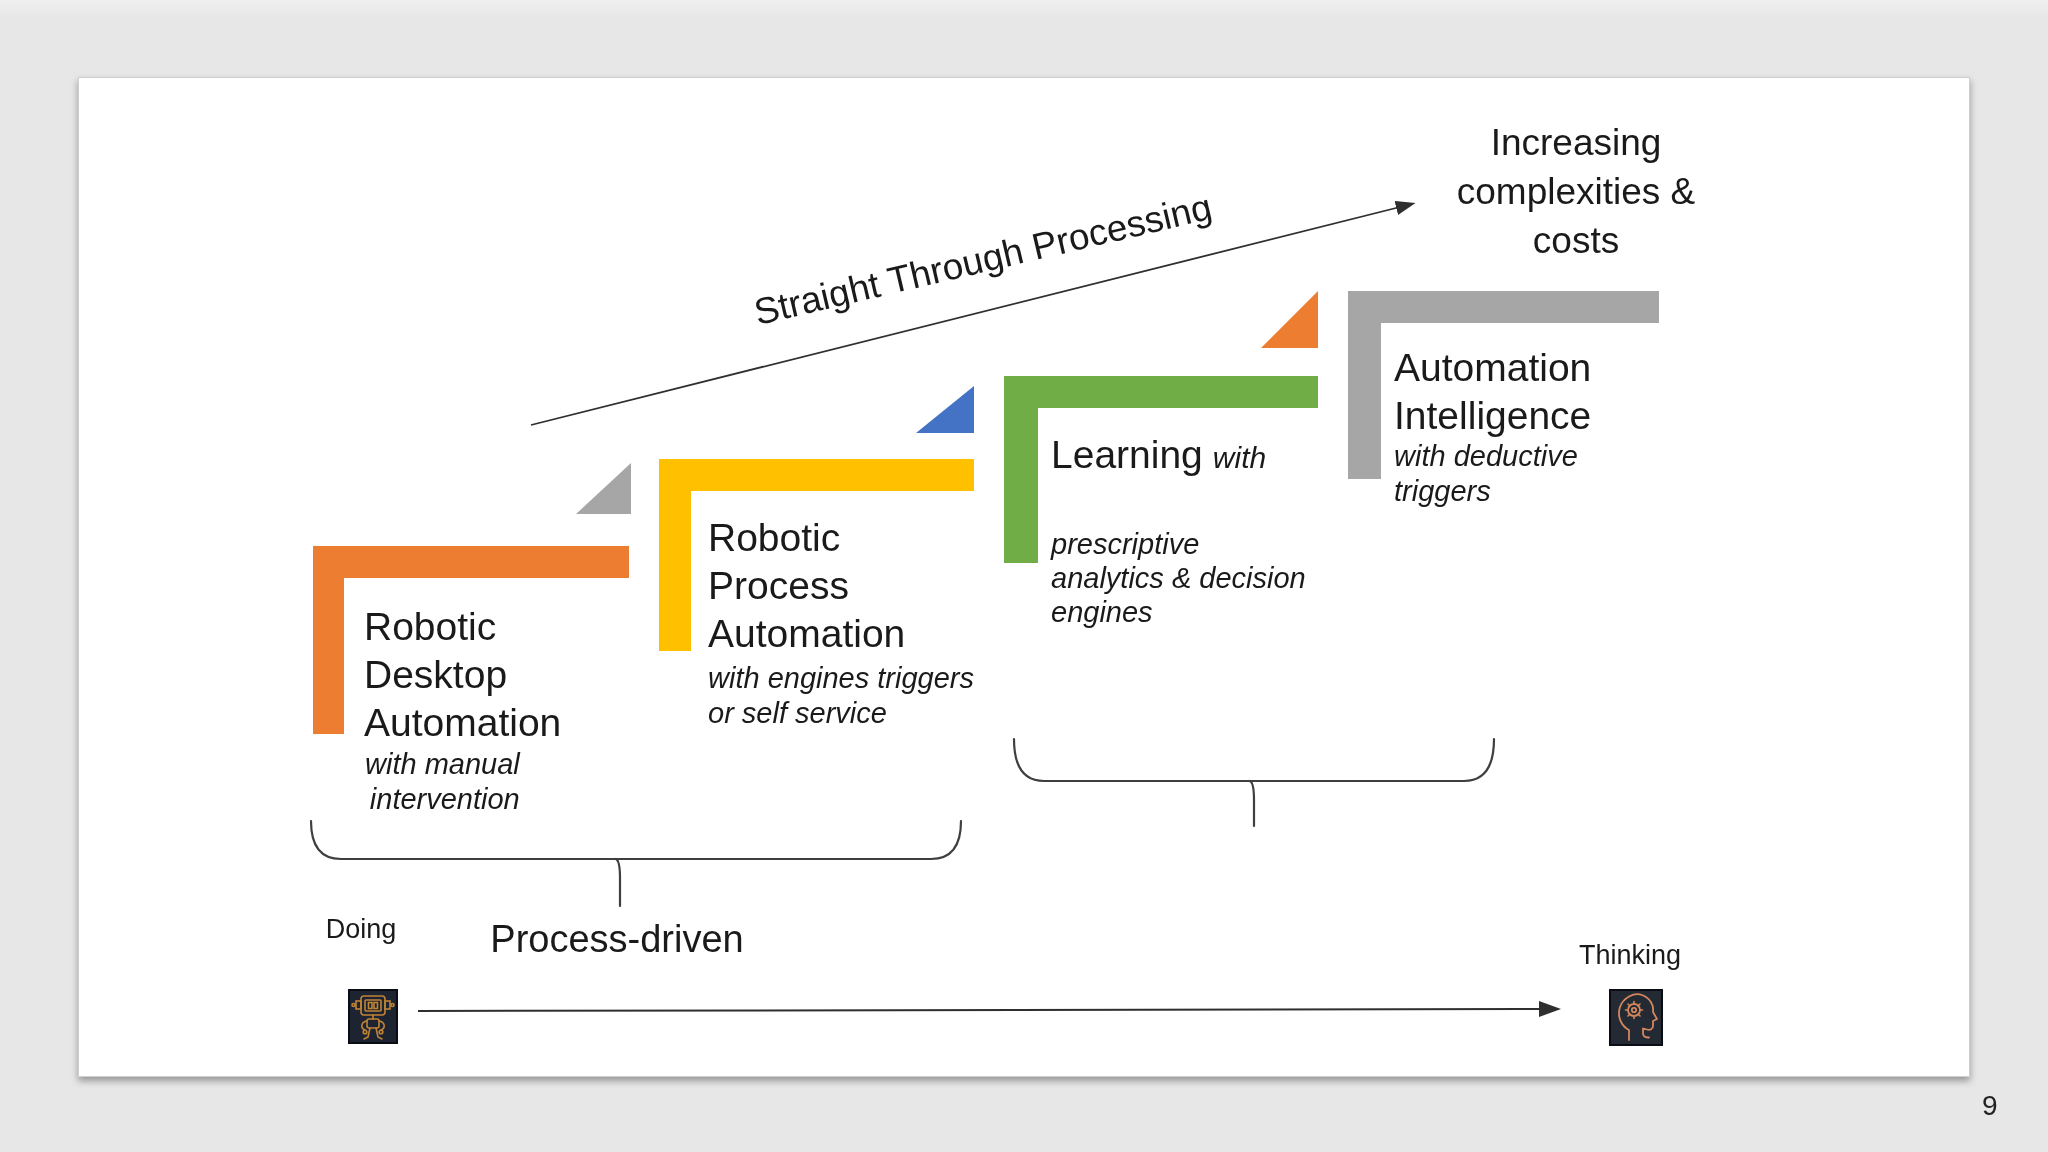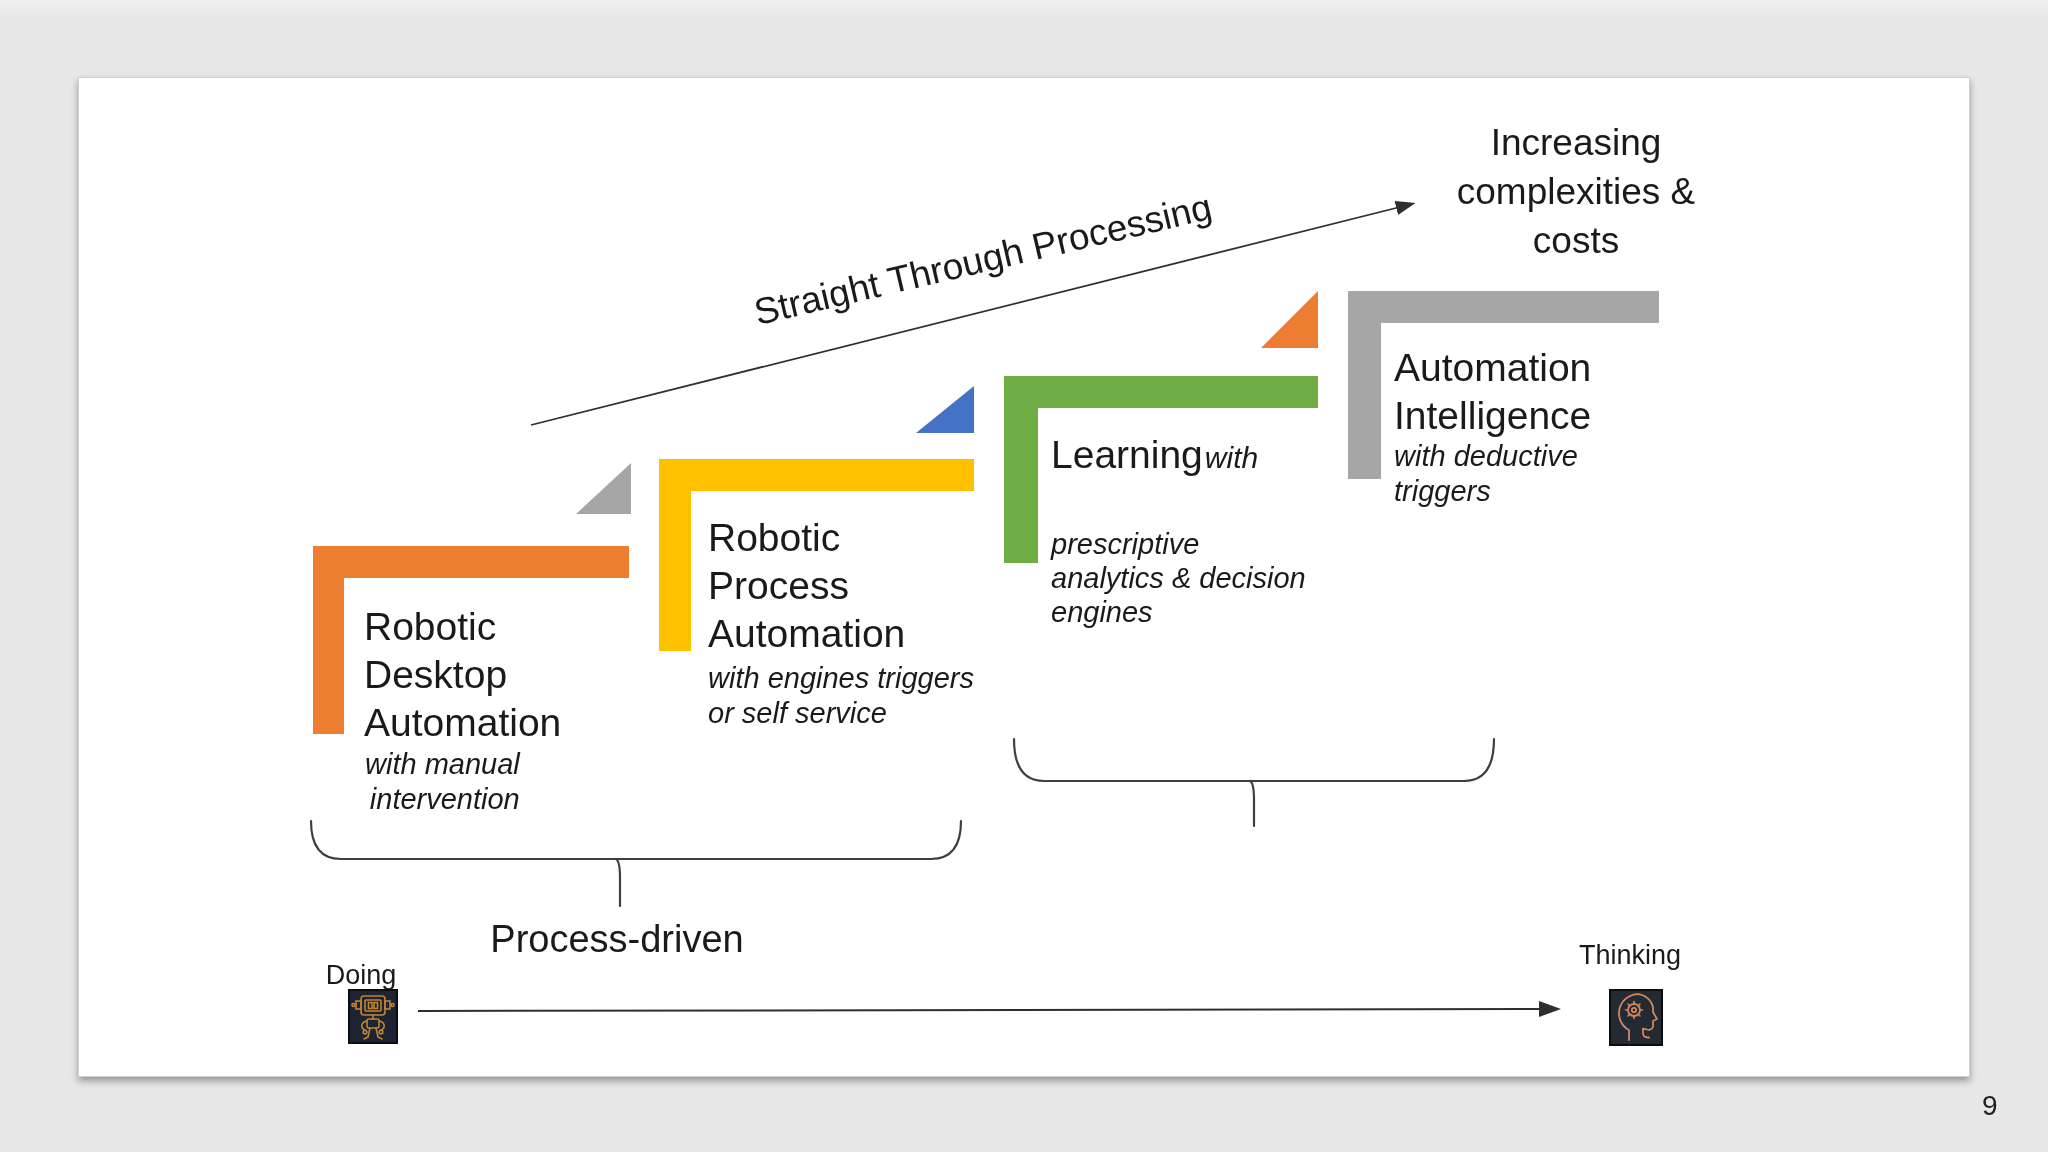--- a/index.html
+++ b/index.html
@@ -13,21 +13,21 @@
              font-size:37px;line-height:49px;color:#1a1a1a;}
   .diag-label{position:absolute;left:644px;top:156px;width:520px;height:52px;line-height:52px;
               text-align:center;font-size:37px;color:#1a1a1a;
               transform:rotate(-13.2deg);transform-origin:50% 50%;}
 
   .step{position:absolute;}
   .bar-top{position:absolute;left:0;top:0;}
   .bar-left{position:absolute;left:0;top:0;}
   .step-text{position:absolute;color:#1a1a1a;}
   .step-title{font-size:39px;line-height:48px;white-space:nowrap;}
-  .title-note{font-style:italic;font-size:30px;margin-left:2px;}
+  .title-note{font-style:italic;font-size:30px;margin-left:10px;}
   .step-sub{position:absolute;font-size:29px;line-height:35px;font-style:italic;white-space:nowrap;color:#1a1a1a;}
 
   .axis-label{position:absolute;text-align:center;color:#1a1a1a;}
   .brace-label{font-size:38px;}
   .endpoint-label{font-size:27px;}
 
   .icon-tile{position:absolute;}
 
   .page-number{position:absolute;left:1982px;top:1090px;font-size:28px;color:#222;}
 </style>
@@ -120,21 +120,21 @@
         <div>Intelligence</div>
       </div>
       <div class="step-sub" style="left:46px;top:148px;">
         <div>with deductive</div>
         <div>triggers</div>
       </div>
     </div>
 
     <div class="axis-label brace-label" style="left:388px;top:840px;width:300px;">Process-driven</div>
 
-    <div class="axis-label endpoint-label" style="left:232px;top:882px;width:100px;">Doing</div>
+    <div class="axis-label endpoint-label" style="left:232px;top:836px;width:100px;">Doing</div>
     <div class="axis-label endpoint-label" style="left:1491px;top:862px;width:120px;">Thinking</div>
 
     <svg class="icon-tile" style="left:269px;top:911px;" width="50" height="55" viewBox="0 0 50 55">
       <rect x="1" y="1" width="48" height="53" fill="#1d2330" stroke="#0a0d14" stroke-width="2"></rect>
       <g stroke="#c08435" stroke-width="1.6" fill="none" stroke-linecap="round">
         <rect x="13" y="7" width="24" height="19" rx="3"></rect>
         <rect x="17" y="11" width="16" height="11" rx="1"></rect>
         <rect x="20.5" y="13.5" width="3.5" height="6"></rect>
         <rect x="26" y="13.5" width="3.5" height="6"></rect>
         <rect x="8" y="12" width="5" height="8"></rect>

